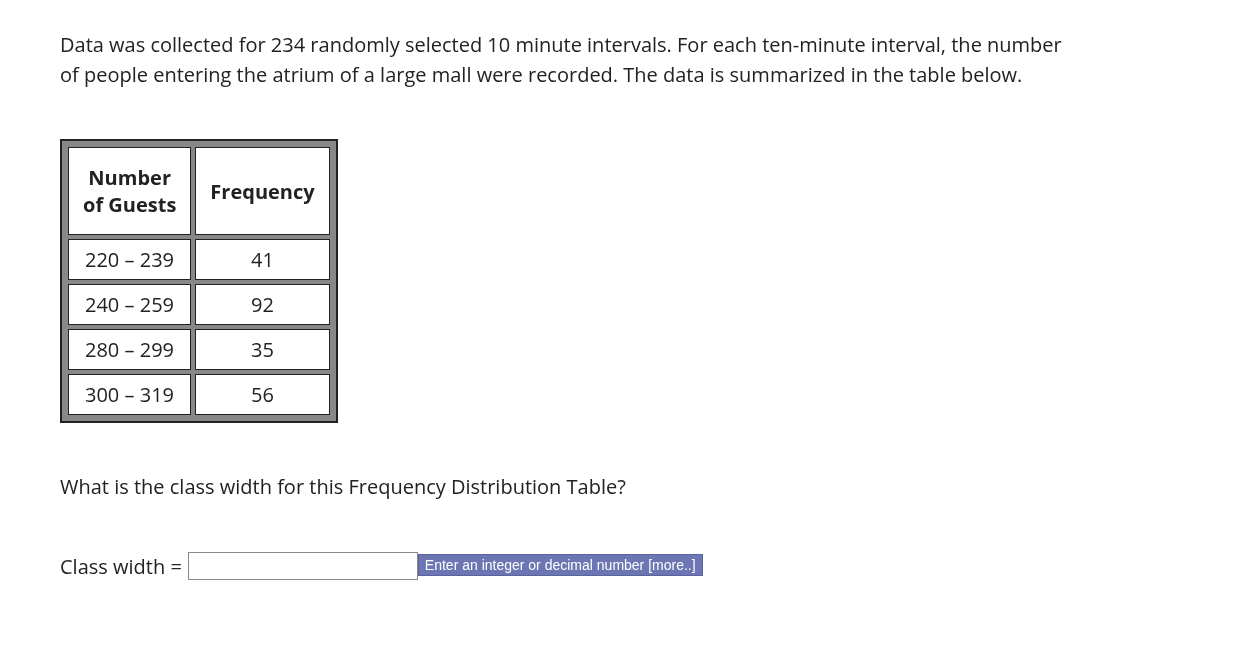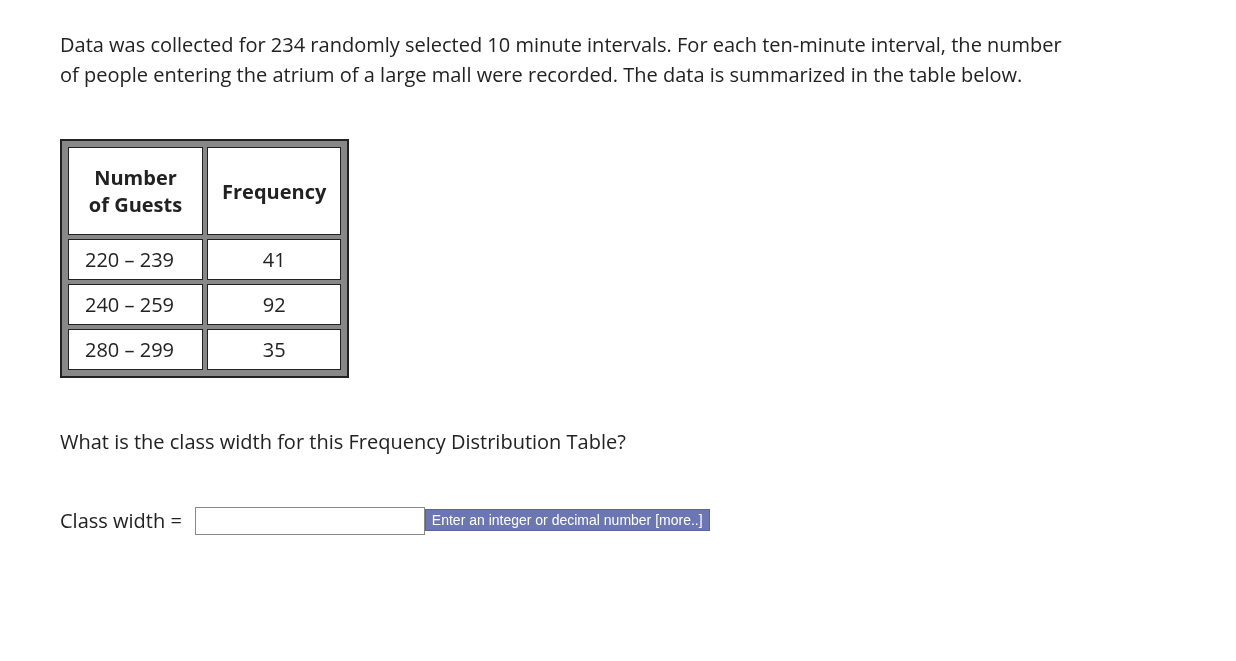--- a/index.html
+++ b/index.html
@@ -33,28 +33,29 @@
       text-align: center;
       font-weight: normal;
     }
     table.freq-table th {
       font-weight: 700;
       padding: 16px 14px;
     }
     table.freq-table td.range-cell {
       text-align: left;
       padding-left: 16px;
-      padding-right: 28px;
+      padding-right: 16px;
     }
     .question-text {
       margin-bottom: 52px;
     }
     .answer-row {
       display: flex;
-      gap: 13px;
+      align-items: center;
+      gap: 6px;
     }
     .answer-label {
       white-space: nowrap;
     }
     .answer-input-wrap {
       display: inline-flex;
       align-items: flex-start;
     }
     input.answer-input {
       width: 230px;
@@ -95,20 +96,24 @@
       <td>41</td>
     </tr>
     <tr>
       <td class="range-cell">240 – 259</td>
       <td>92</td>
     </tr>
     <tr>
       <td class="range-cell">280 – 299</td>
       <td>35</td>
     </tr>
+    <tr>
+      <td class="range-cell">300 – 319</td>
+      <td>56</td>
+    </tr>
   </tbody>
 </table>
 
 <div class="question-text">What is the class width for this Frequency Distribution Table?</div>
 
 <div class="answer-row">
   <span class="answer-label">Class width = </span>
   <span class="answer-input-wrap">
     <input type="text" class="answer-input" value="" style="">
     <span class="hint-box">Enter an integer or decimal number [more..]</span>

